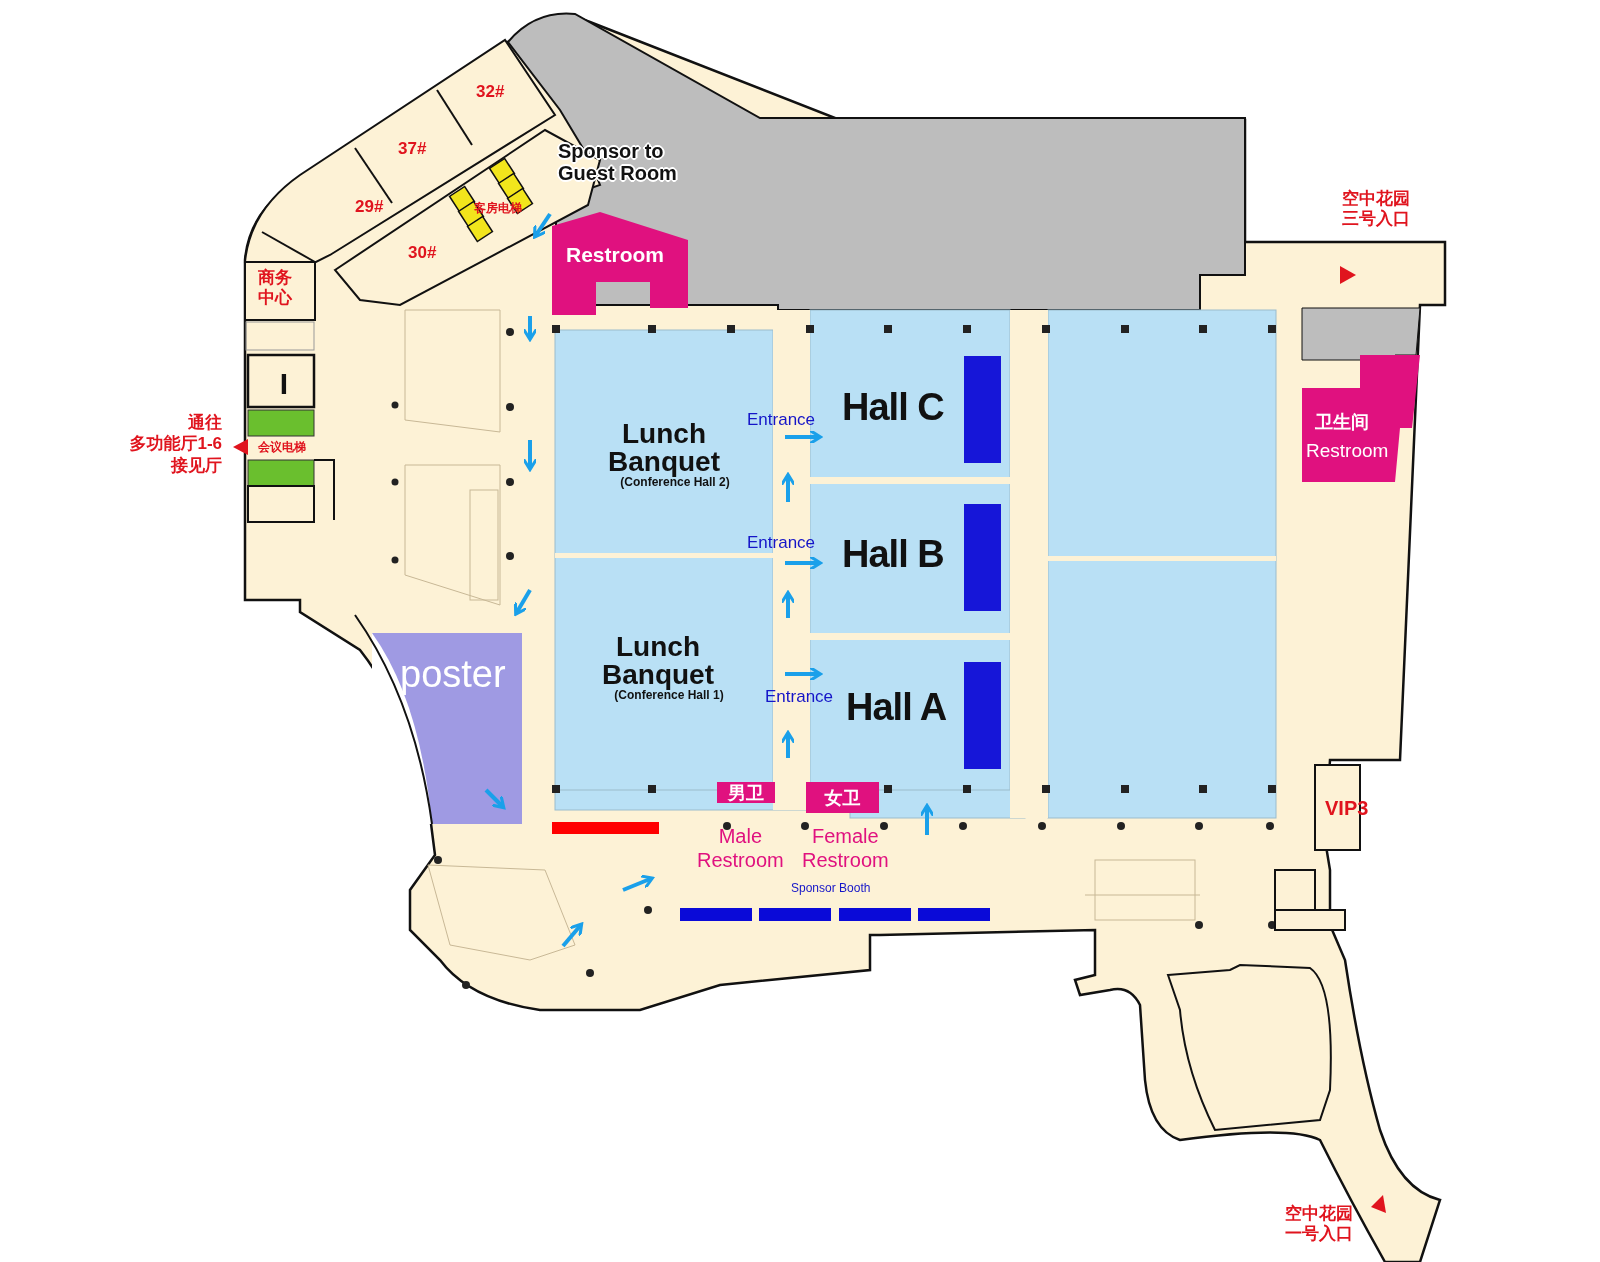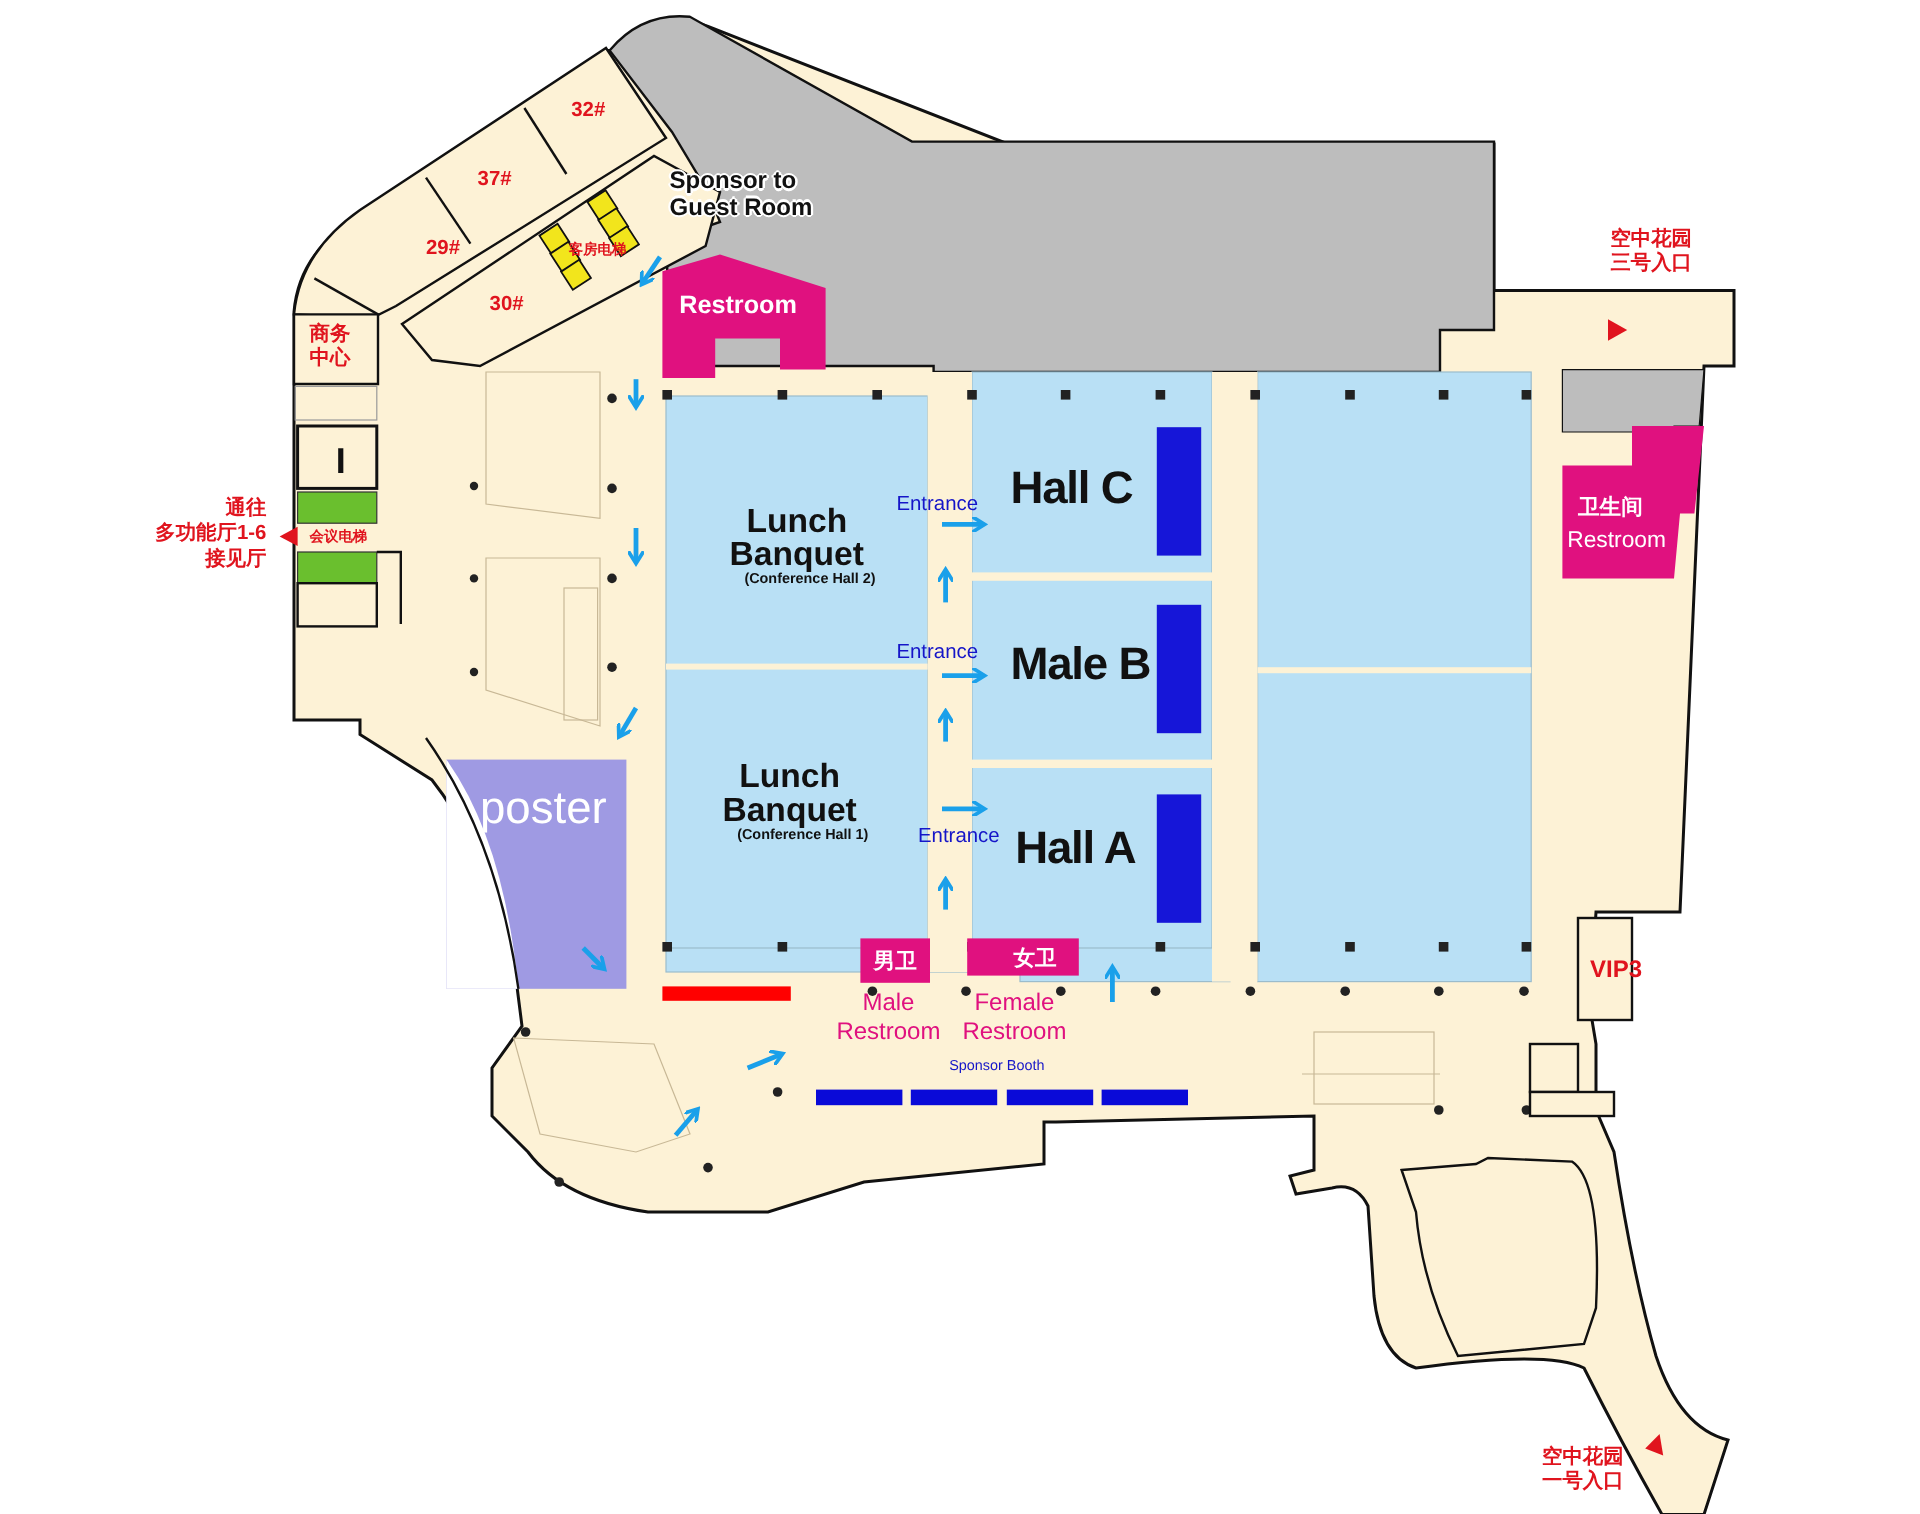--- a/index.html
+++ b/index.html
@@ -232,29 +232,29 @@
   <span class="b1">Banquet</span>
   <span class="b2">(Conference Hall 2)</span>
 </div>
 <div class="lbl banquet" style="left:558px;top:633px;width:200px;">
   <span class="b1">Lunch</span>
   <span class="b1">Banquet</span>
   <span class="b2">(Conference Hall 1)</span>
 </div>
 
 <div class="lbl hall-title" style="left:842px;top:388px;">Hall C</div>
-<div class="lbl hall-title" style="left:842px;top:535px;">Male B</div>
+<div class="lbl hall-title" style="left:842px;top:535px;">Hall B</div>
 <div class="lbl hall-title" style="left:846px;top:688px;">Hall A</div>
 
 <div class="lbl entrance" style="left:747px;top:411px;">Entrance</div>
 <div class="lbl entrance" style="left:747px;top:534px;">Entrance</div>
 <div class="lbl entrance" style="left:765px;top:688px;">Entrance</div>
 
-<div class="pink-box" style="left:717px;top:782px;width:58px;height:37px;font-size:18px;">男卫</div>
-<div class="pink-box" style="left:806px;top:782px;width:73px;height:31px;font-size:18px;padding-left:20px;">女卫</div>
+<div class="pink-box" style="left:717px;top:782px;width:58px;height:21px;font-size:18px;">男卫</div>
+<div class="pink-box" style="left:806px;top:782px;width:73px;height:31px;font-size:18px;">女卫</div>
 <div class="lbl pink-text" style="left:697px;top:824px;white-space:pre;">Male
 Restroom</div>
 <div class="lbl pink-text" style="left:802px;top:824px;white-space:pre;">Female
 Restroom</div>
 
 <div class="lbl sponsor" style="left:791px;top:882px;">Sponsor Booth</div>
 
 <div class="lbl poster-lbl" style="left:400px;top:655px;">poster</div>
 
 <div class="lbl vip" style="left:1325px;top:798px;">VIP3</div>

